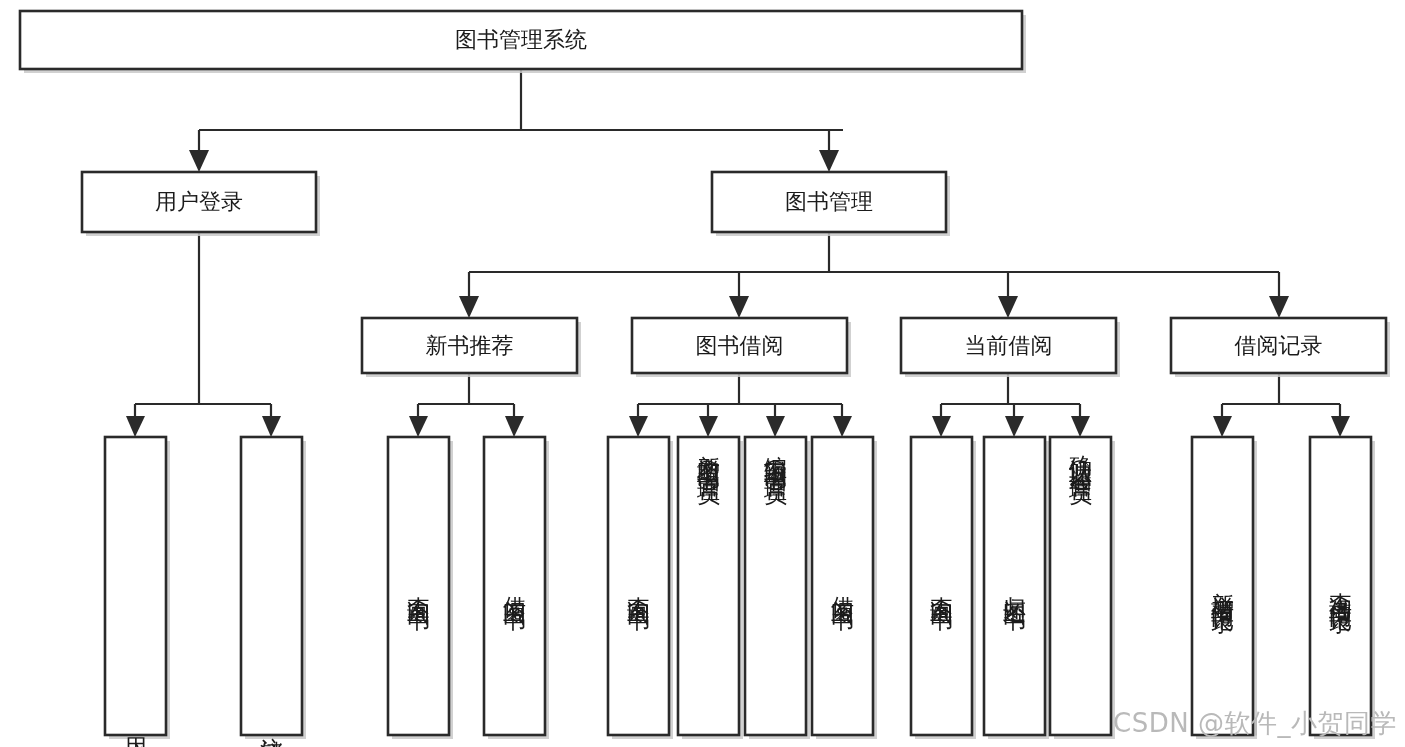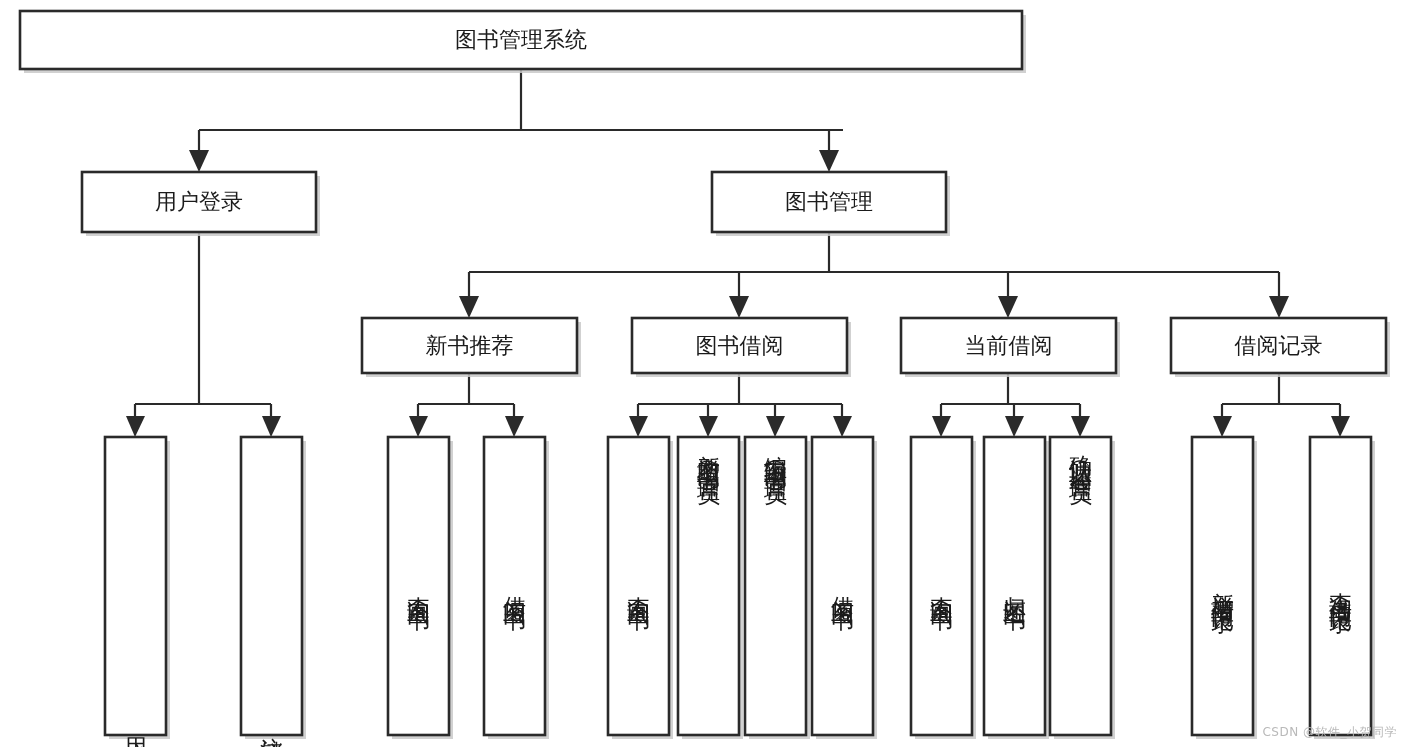--- a/index.html
+++ b/index.html
@@ -68,21 +68,21 @@
     letter-spacing: 4px;
     color: #1b1b1b;
     white-space: nowrap;
     text-align: center;
   }
   .watermark {
     position: absolute;
     right: 8px;
     bottom: 6px;
     font-family: "DejaVu Sans", "Liberation Sans", sans-serif;
-    font-size: 12px;
+    font-size: 26px;
     color: #b9b9b9;
     letter-spacing: 0.5px;
     white-space: nowrap;
     pointer-events: none;
   }
 </style>
 </head>
 <body>
 
 <div id="diagram-root">

